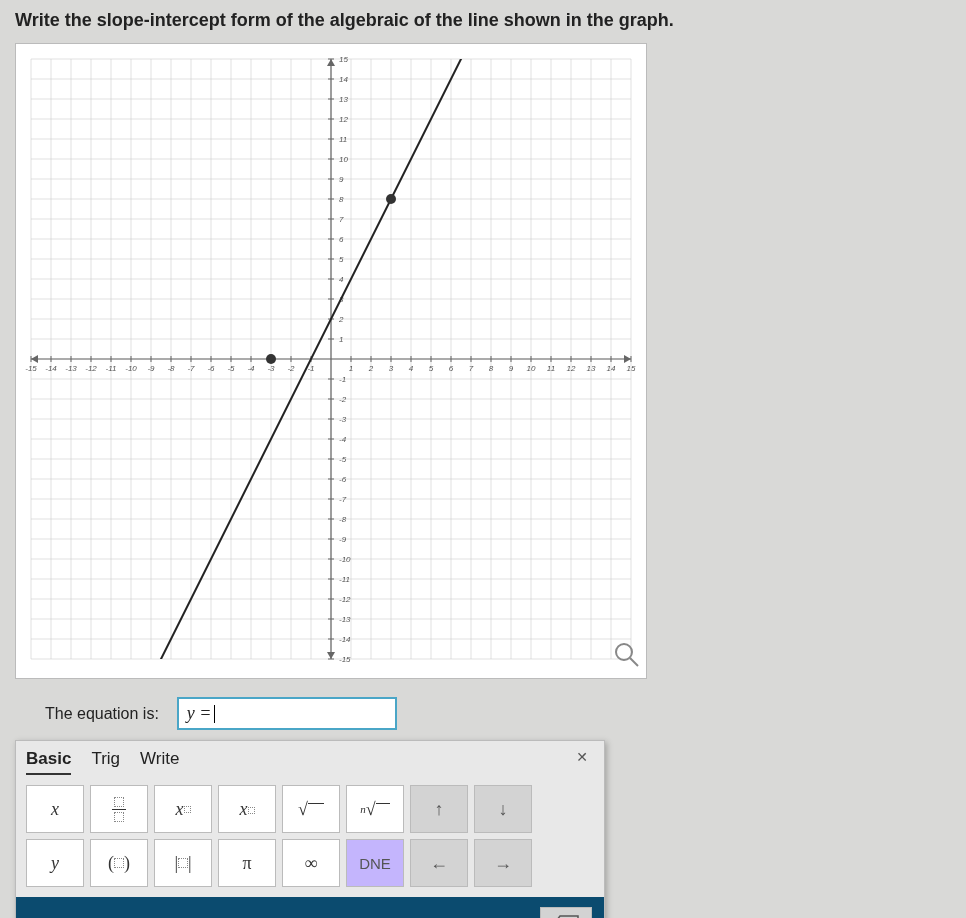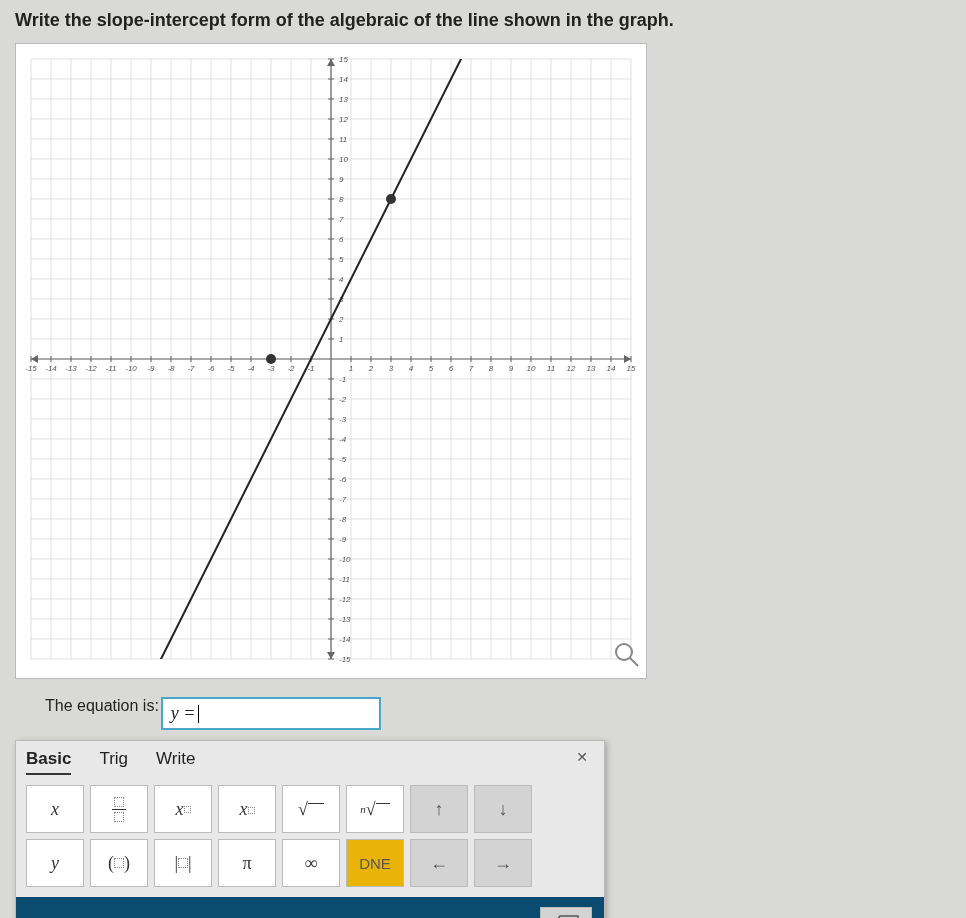--- a/index.html
+++ b/index.html
@@ -1,31 +1,31 @@
 <!DOCTYPE html>
 <html><head>
 <meta charset="utf-8">
 <style>
   * { box-sizing: border-box; margin: 0; padding: 0; }
   body { font-family: Arial, sans-serif; background: #d9d9d7; width: 966px; height: 918px; padding: 10px 15px; color: #222; }
   .question { font-weight: bold; font-size: 18px; margin-bottom: 12px; }
   .graph-wrap { background: #fff; border: 1px solid #bbb; display: inline-block; margin-bottom: 18px; }
-  .answer-row { display: flex; gap: 2px; margin-bottom: 10px; }
+  .answer-row { display: flex; align-items: center; gap: 18px; margin-bottom: 10px; }
   .ans-label { font-size: 16px; padding-left: 30px; }
   .ans-input { border: 2px solid #4aa6c7; background: #fff; padding: 4px 8px; font-family: 'Times New Roman', serif; font-style: italic; font-size: 18px; min-width: 220px; display: inline-flex; align-items: center; }
   .ans-input .cursor { border-right: 1px solid #000; height: 18px; margin-left: 2px; }
   .error-msg { color: #c9302c; font-size: 15px; }
   .keypad { background: #e8e8e8; border: 1px solid #bbb; width: 590px; box-shadow: 2px 2px 6px rgba(0,0,0,0.25); }
-  .tabs { display: flex; padding: 8px 10px 0 10px; gap: 28px; font-size: 17px; }
+  .tabs { display: flex; padding: 8px 10px 0 10px; gap: 20px; font-size: 17px; }
   .tab { cursor: pointer; padding-bottom: 4px; }
   .tab.active { font-weight: bold; border-bottom: 2px solid #333; }
   .close-x { margin-left: auto; font-size: 14px; color: #555; cursor: pointer; padding-right: 6px; }
   .key-grid { display: grid; grid-template-columns: repeat(9, 58px); gap: 6px; padding: 10px; }
   .key { background: #fff; border: 1px solid #bbb; height: 48px; display: flex; align-items: center; justify-content: center; font-size: 18px; font-family: 'Times New Roman', serif; cursor: pointer; color: #333; }
-  .key.gray { background: #eab308; color: #555; font-family: Arial, sans-serif; font-size: 15px; }
+  .key.gray { background: #c4b5fd; color: #555; font-family: Arial, sans-serif; font-size: 15px; }
   .key.nav { background: #d3d3d3; color: #555; }
   .key .sup { font-size: 11px; vertical-align: super; }
   .key .frac { display: flex; flex-direction: column; align-items: center; font-size: 11px; line-height: 1; }
   .key .frac .bar { border-top: 1px solid #333; width: 14px; margin: 2px 0; }
   .key .placeholder { border: 1px dotted #888; width: 10px; height: 10px; display: inline-block; }
   .footer-bar { background: #0b4b6f; color: #fff; padding: 10px 12px; font-size: 14px; display: flex; align-items: center; }
   .footer-bar .link { cursor: pointer; }
   .backspace { font-size: 18px; }
   svg text { font-family: Arial, sans-serif; }
 </style>

